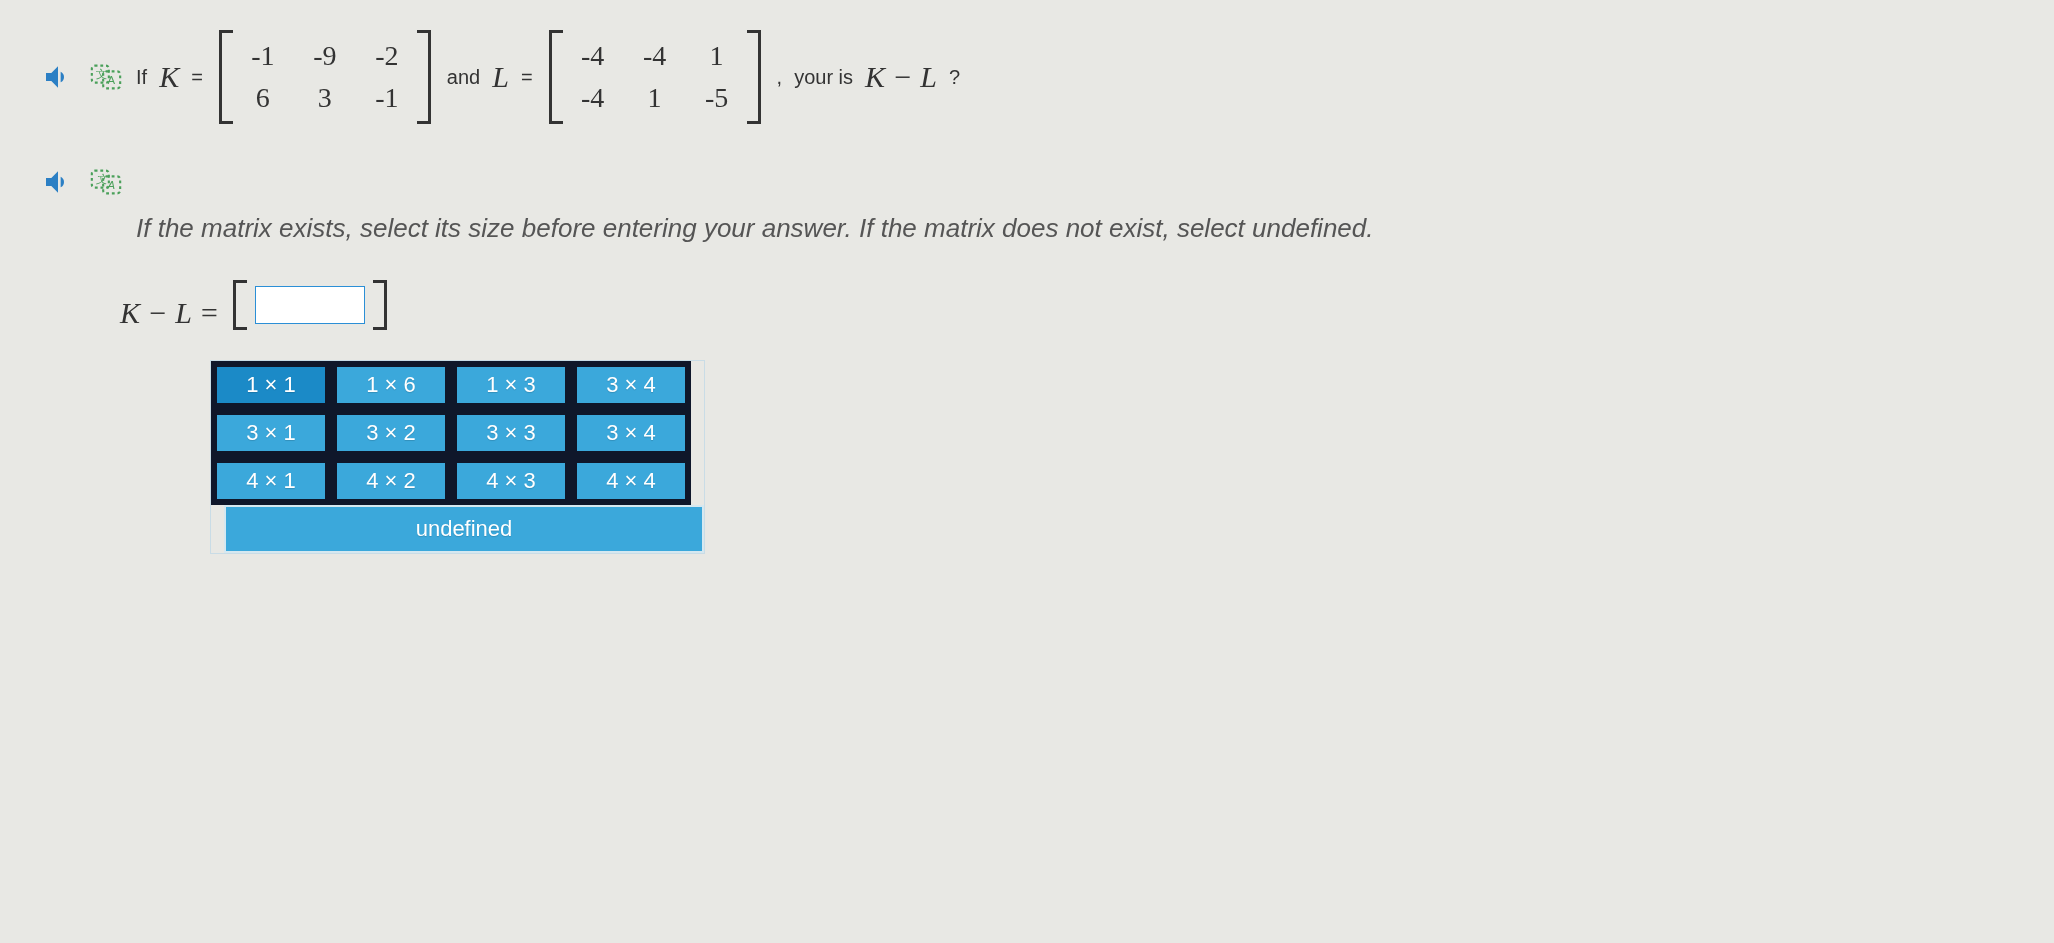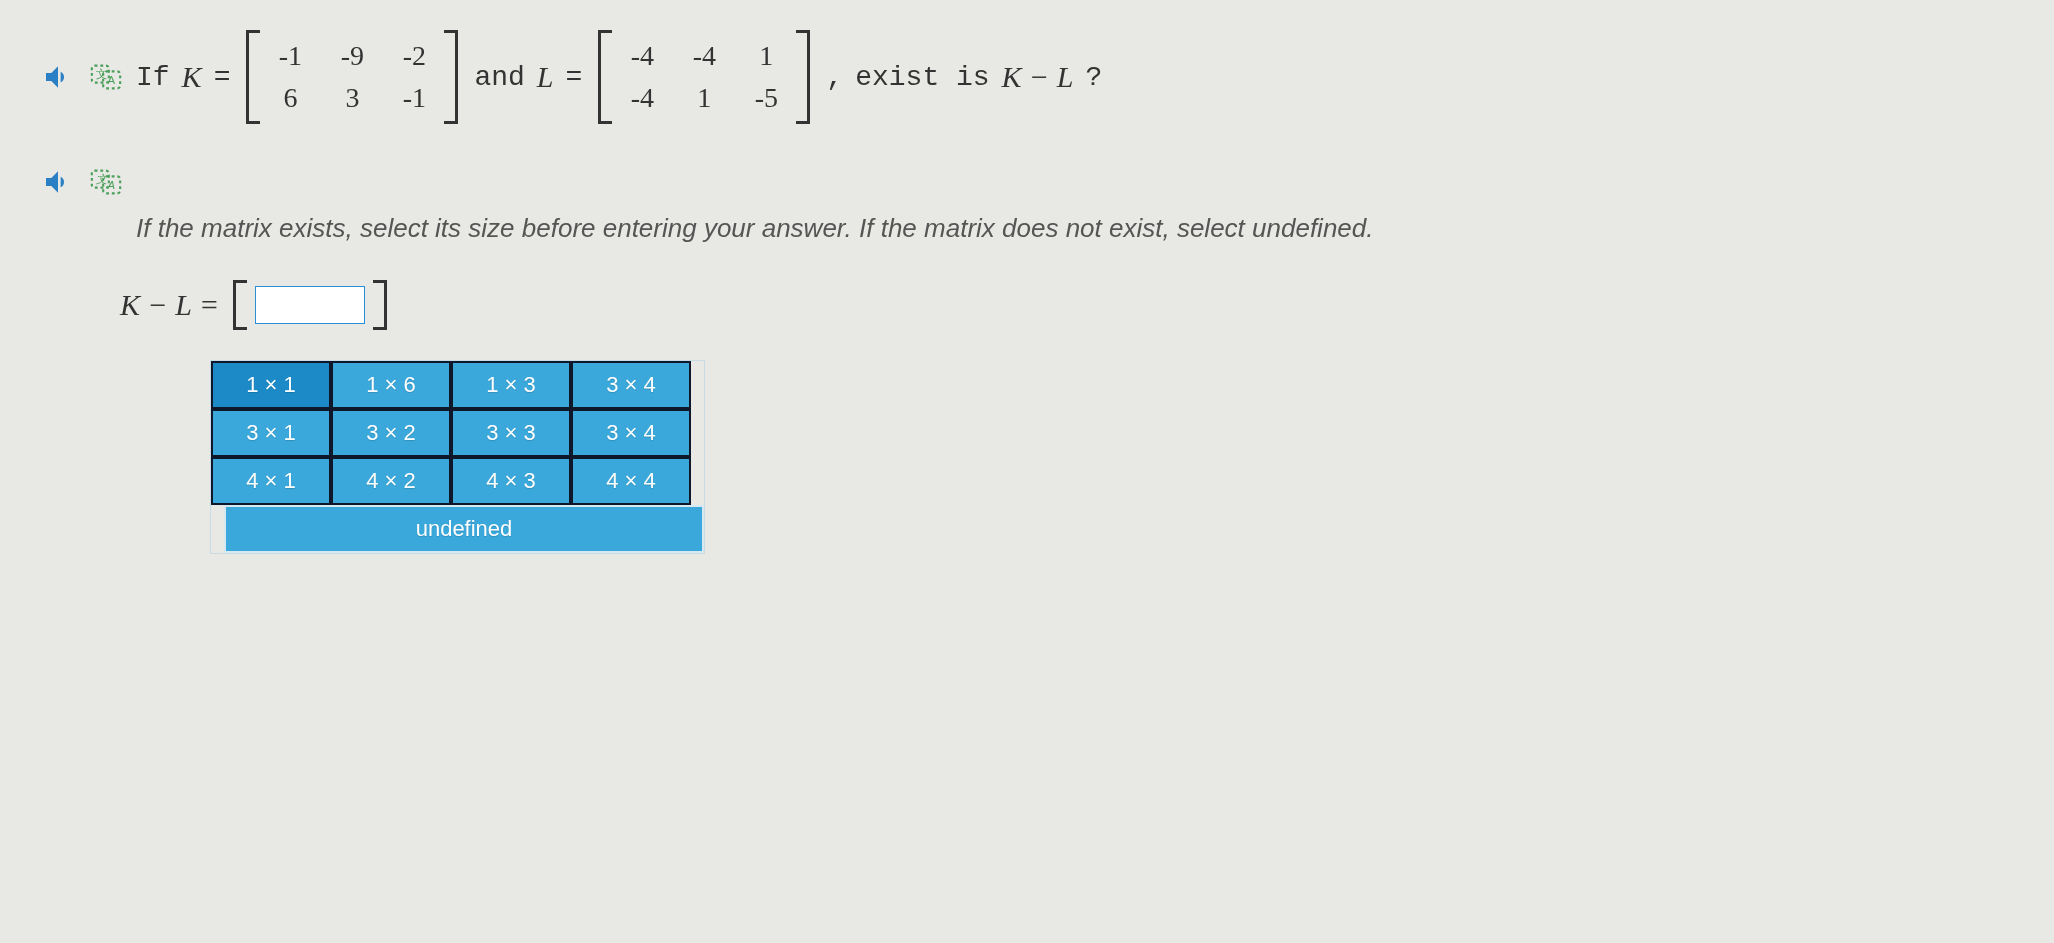--- a/index.html
+++ b/index.html
@@ -35,21 +35,21 @@
     align-items: center;
     justify-content: center;
     width: 36px;
     height: 36px;
     cursor: pointer;
     flex-shrink: 0;
   }
   .audio-icon svg { width: 32px; height: 32px; }
   .translate-icon svg { width: 34px; height: 34px; }
   .italic-var { font-style: italic; font-family: 'Times New Roman', serif; font-size: 30px; }
-  .math-text { font-family: Liberation Mono, monospace; font-size: 28px; }
+  .math-text { font-family: Liberation Sans, sans-serif; font-size: 20px; }
   .matrix {
     display: inline-flex;
     align-items: stretch;
     margin: 0 4px;
   }
   .matrix-bracket-left, .matrix-bracket-right {
     width: 14px;
     position: relative;
   }
   .matrix-bracket-left::before,
@@ -65,21 +65,21 @@
   .matrix-body {
     display: grid;
     gap: 10px 30px;
     padding: 10px 14px;
     font-family: 'Times New Roman', serif;
     font-size: 28px;
   }
   .matrix-cell { text-align: center; min-width: 32px; }
   .answer-row {
     display: flex;
-    align-items: center;
+    align-items: flex-end;
     gap: 10px;
     margin: 30px 0 30px 80px;
     font-family: 'Times New Roman', serif;
     font-size: 30px;
   }
   .answer-matrix .matrix-body { padding: 6px 8px; }
   .answer-input {
     width: 110px;
     height: 38px;
     border: 1.5px solid #2b8fd6;
@@ -96,21 +96,21 @@
   .size-cell {
     width: 120px;
     height: 48px;
     display: flex;
     align-items: center;
     justify-content: center;
     background: #3ba8db;
     color: #fff;
     font-size: 22px;
     font-family: Arial, sans-serif;
-    border: 2px solid #0f172a;
+    border: 6px solid #0f172a;
     cursor: pointer;
     text-shadow: 0 1px 1px rgba(0,0,0,0.15);
   }
   .size-cell.selected {
     background: #1b8ac7;
   }
   .undefined-row {
     display: flex;
     padding-left: 13px;
   }
@@ -177,21 +177,21 @@
       <span class="matrix-cell">-4</span>
       <span class="matrix-cell">1</span>
       <span class="matrix-cell">-4</span>
       <span class="matrix-cell">1</span>
       <span class="matrix-cell">-5</span>
     </span>
     <span class="matrix-bracket-right"></span>
   </span>
 
   <span class="math-text">,</span>
-  <span class="math-text">exist is</span>
+  <span class="math-text">your is</span>
   <span class="italic-var">K − L</span>
   <span class="math-text">?</span>
 </div>
 
 
 <div class="instruction-line">
   <span class="icon-btn audio-icon">
     <svg viewBox="0 0 24 24" fill="#2b7fc4">
         <path d="M3 9v6h4l5 5V4L7 9H3zm13.5 3a4.5 4.5 0 0 0-2.5-4v8a4.5 4.5 0 0 0 2.5-4z"></path>
       </svg>

